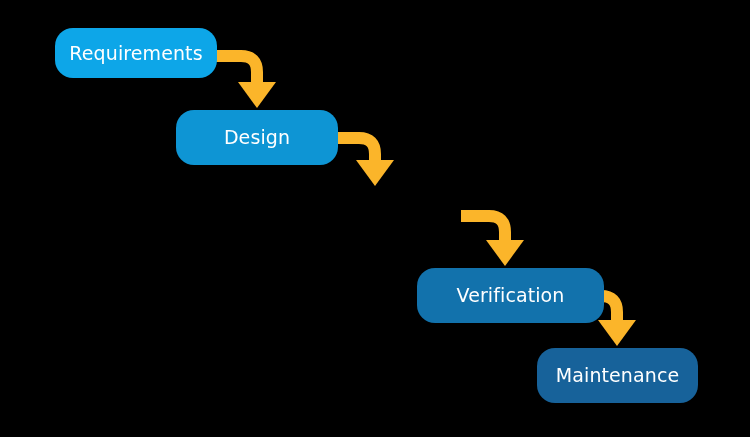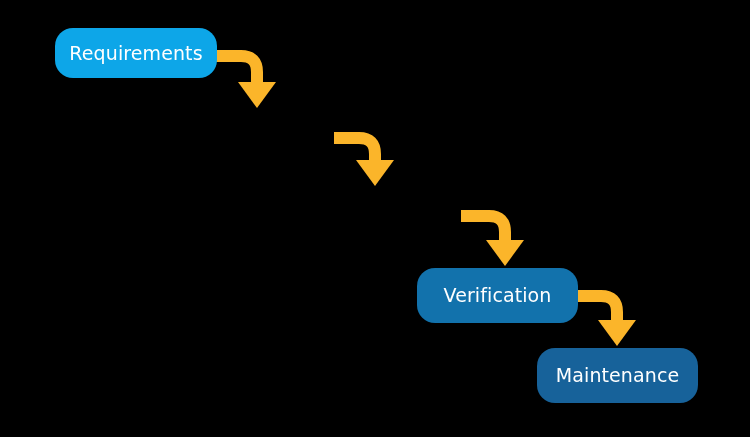--- a/index.html
+++ b/index.html
@@ -70,23 +70,26 @@
           <path d="M 574 296 H 601 Q 617 296 617 312 V 320" fill="none" stroke="#FBB52A" stroke-width="12" stroke-linecap="butt"></path>
           <polygon points="598,320 636,320 617,346" fill="#FBB52A"></polygon>
         </g>
       </g>
   </svg>
 
   <div class="phase-node" style="left: 55px; top: 28px; width: 162px; height: 50px; background: rgb(13, 166, 232);">
     <span class="phase-label" style="color: rgb(255, 255, 255);">Requirements</span>
   </div>
 
+  <div class="phase-node" style="left: 176px; top: 110px; width: 162px; height: 55px; background: rgb(14, 149, 212);">
+    <span class="phase-label" style="color: rgb(255, 255, 255);">Design</span>
+  </div>
 
 
-  <div class="phase-node" style="left: 417px; top: 268px; width: 161px; height: 55px; background: rgb(18, 114, 172);">
+  <div class="phase-node" style="left: 417px; top: 268px; width: 187px; height: 55px; background: rgb(18, 114, 172);">
     <span class="phase-label" style="color: rgb(255, 255, 255);">Verification</span>
   </div>
 
   <div class="phase-node" style="left: 537px; top: 348px; width: 161px; height: 55px; background: rgb(23, 98, 154);">
     <span class="phase-label" style="color: rgb(255, 255, 255);">Maintenance</span>
   </div>
 
 </div>
 
 </body></html>

